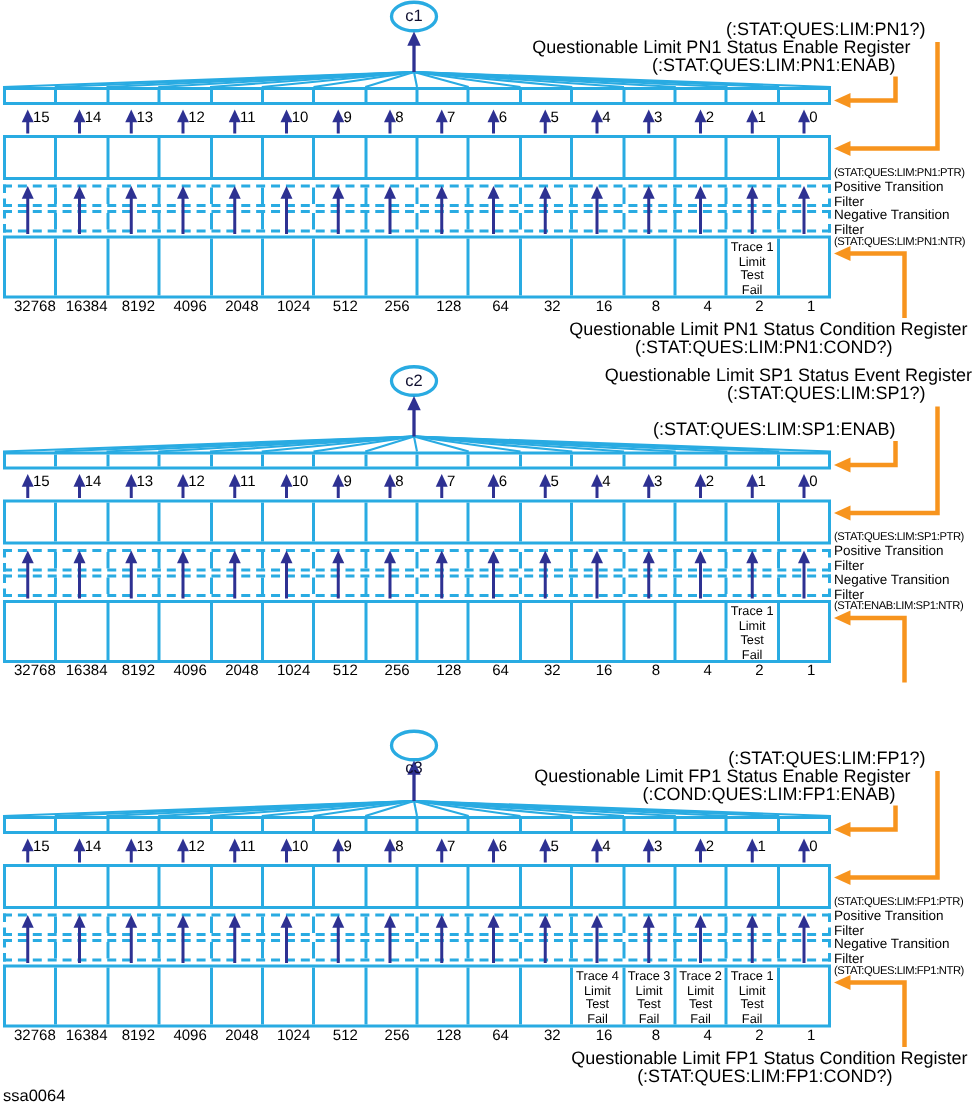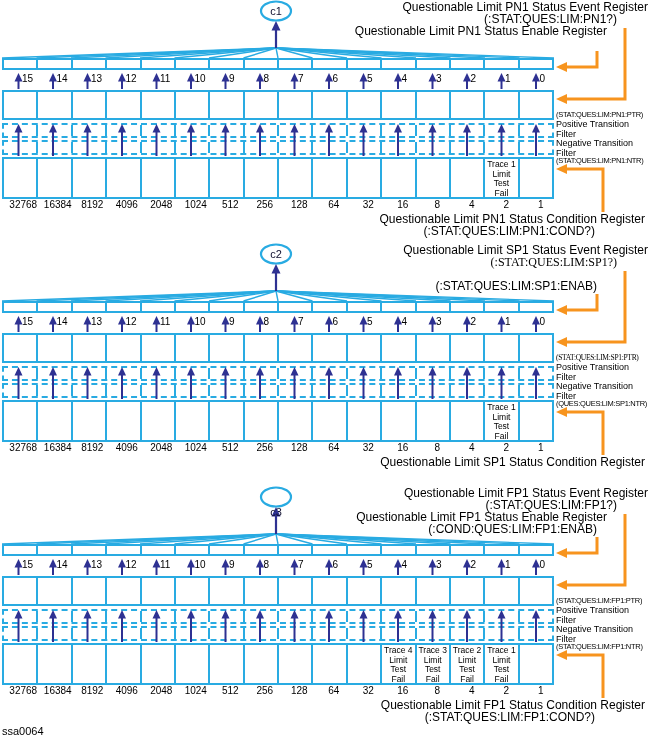--- a/index.html
+++ b/index.html
@@ -156,23 +156,23 @@
       <div class="lbl bitnum" style="left: 401.5px; top: 74px;">4</div>
       <div class="lbl val" style="left: 385.5px; top: 200px; width: 34.5px;">16</div>
       <div class="lbl bitnum" style="left: 436px; top: 74px;">3</div>
       <div class="lbl val" style="left: 420px; top: 200px; width: 34.5px;">8</div>
       <div class="lbl bitnum" style="left: 470.5px; top: 74px;">2</div>
       <div class="lbl val" style="left: 454.5px; top: 200px; width: 34.5px;">4</div>
       <div class="lbl bitnum" style="left: 505px; top: 74px;">1</div>
       <div class="lbl val" style="left: 489px; top: 200px; width: 34.5px;">2</div>
       <div class="lbl bitnum" style="left: 539.5px; top: 74px;">0</div>
       <div class="lbl val" style="left: 523.5px; top: 200px; width: 34.5px;">1</div>
-      <div class="lbl big right" style="top: 1px; right: 2px;">Questionable Limit PN1 Status Event Register</div>
       <div class="lbl big right" style="top: 13px; right: 33px;">(:STAT:QUES:LIM:PN1?)</div>
       <div class="lbl big right" style="top: 25px; right: 43px;">Questionable Limit PN1 Status Enable Register</div>
+      <div class="lbl big right" style="top: 37px; right: 53px;">(:STAT:QUES:LIM:PN1:ENAB)</div>
       <div class="lbl big right" style="top: 213px; right: 5px;">Questionable Limit PN1 Status Condition Register</div>
       <div class="lbl big right" style="top: 225px; right: 55px;">(:STAT:QUES:LIM:PN1:COND?)</div>
       <div class="lbl cmd" style="left: 556px; top: 111px;">(STAT:QUES:LIM:PN1:PTR)</div>
       <div class="lbl side" style="left: 556px; top: 120px;">Positive Transition</div>
       <div class="lbl side" style="left: 556px; top: 129.5px;">Filter</div>
       <div class="lbl side" style="left: 556px; top: 139px;">Negative Transition</div>
       <div class="lbl side" style="left: 556px; top: 148.5px;">Filter</div>
       <div class="lbl cmd" style="left: 556px; top: 157px;">(STAT:QUES:LIM:PN1:NTR)</div>
       <div class="lbl ovaltext" style="left: 256px; top: 5.5px; width: 40px;">c1</div>
       <svg width="650" height="243" viewBox="0 0 650 243" class="overlay">
@@ -390,29 +390,28 @@
       <div class="lbl val" style="left: 385.5px; top: 200px; width: 34.5px;">16</div>
       <div class="lbl bitnum" style="left: 436px; top: 74px;">3</div>
       <div class="lbl val" style="left: 420px; top: 200px; width: 34.5px;">8</div>
       <div class="lbl bitnum" style="left: 470.5px; top: 74px;">2</div>
       <div class="lbl val" style="left: 454.5px; top: 200px; width: 34.5px;">4</div>
       <div class="lbl bitnum" style="left: 505px; top: 74px;">1</div>
       <div class="lbl val" style="left: 489px; top: 200px; width: 34.5px;">2</div>
       <div class="lbl bitnum" style="left: 539.5px; top: 74px;">0</div>
       <div class="lbl val" style="left: 523.5px; top: 200px; width: 34.5px;">1</div>
       <div class="lbl big right" style="top: 1px; right: 2px;">Questionable Limit SP1 Status Event Register</div>
-      <div class="lbl big right" style="top: 13px; right: 33px; font-family: Liberation Serif, serif;">(:STAT:QUES:LIM:SP1?)</div>
+      <div class="lbl big right" style="top: 13px; right: 33px;">(:STAT:QUES:LIM:SP1?)</div>
       <div class="lbl big right" style="top: 37px; right: 53px;">(:STAT:QUES:LIM:SP1:ENAB)</div>
-      <div class="lbl big right" style="top: 213px; right: 5px;">Questionable Limit SP1 Status Condition Register</div>
-      <div class="lbl cmd" style="left: 556px; top: 111px; font-family: Liberation Serif, serif;">(STAT:QUES:LIM:SP1:PTR)</div>
+      <div class="lbl cmd" style="left: 556px; top: 111px;">(STAT:QUES:LIM:SP1:PTR)</div>
       <div class="lbl side" style="left: 556px; top: 120px;">Positive Transition</div>
       <div class="lbl side" style="left: 556px; top: 129.5px;">Filter</div>
       <div class="lbl side" style="left: 556px; top: 139px;">Negative Transition</div>
       <div class="lbl side" style="left: 556px; top: 148.5px;">Filter</div>
-      <div class="lbl cmd" style="left: 556px; top: 157px;">(QUES:QUES:LIM:SP1:NTR)</div>
+      <div class="lbl cmd" style="left: 556px; top: 157px;">(STAT:ENAB:LIM:SP1:NTR)</div>
       <div class="lbl ovaltext" style="left: 256px; top: 5.5px; width: 40px;">c2</div>
       <svg width="650" height="243" viewBox="0 0 650 243" class="overlay">
         <line x1="276" y1="48" x2="2" y2="58" stroke="#29ABE2" stroke-width="1.4"></line>
         <line x1="276" y1="48" x2="36.5" y2="58" stroke="#29ABE2" stroke-width="1.4"></line>
         <line x1="276" y1="48" x2="71" y2="58" stroke="#29ABE2" stroke-width="1.4"></line>
         <line x1="276" y1="48" x2="105.5" y2="58" stroke="#29ABE2" stroke-width="1.4"></line>
         <line x1="276" y1="48" x2="140" y2="58" stroke="#29ABE2" stroke-width="1.4"></line>
         <line x1="276" y1="48" x2="174.5" y2="58" stroke="#29ABE2" stroke-width="1.4"></line>
         <line x1="276" y1="48" x2="209" y2="58" stroke="#29ABE2" stroke-width="1.4"></line>
         <line x1="276" y1="48" x2="243.5" y2="58" stroke="#29ABE2" stroke-width="1.4"></line>
@@ -636,21 +635,20 @@
       <div class="lbl bitnum" style="left: 401.5px; top: 74px;">4</div>
       <div class="lbl val" style="left: 385.5px; top: 200px; width: 34.5px;">16</div>
       <div class="lbl bitnum" style="left: 436px; top: 74px;">3</div>
       <div class="lbl val" style="left: 420px; top: 200px; width: 34.5px;">8</div>
       <div class="lbl bitnum" style="left: 470.5px; top: 74px;">2</div>
       <div class="lbl val" style="left: 454.5px; top: 200px; width: 34.5px;">4</div>
       <div class="lbl bitnum" style="left: 505px; top: 74px;">1</div>
       <div class="lbl val" style="left: 489px; top: 200px; width: 34.5px;">2</div>
       <div class="lbl bitnum" style="left: 539.5px; top: 74px;">0</div>
       <div class="lbl val" style="left: 523.5px; top: 200px; width: 34.5px;">1</div>
-      <div class="lbl big right" style="top: 1px; right: 2px;">Questionable Limit FP1 Status Event Register</div>
       <div class="lbl big right" style="top: 13px; right: 33px;">(:STAT:QUES:LIM:FP1?)</div>
       <div class="lbl big right" style="top: 25px; right: 43px; margin-left: 36px;">Questionable Limit FP1 Status Enable Register</div>
       <div class="lbl big right" style="top: 37px; right: 53px;">(:COND:QUES:LIM:FP1:ENAB)</div>
       <div class="lbl big right" style="top: 213px; right: 5px;">Questionable Limit FP1 Status Condition Register</div>
       <div class="lbl big right" style="top: 225px; right: 55px;">(:STAT:QUES:LIM:FP1:COND?)</div>
       <div class="lbl cmd" style="left: 556px; top: 111px;">(STAT:QUES:LIM:FP1:PTR)</div>
       <div class="lbl side" style="left: 556px; top: 120px;">Positive Transition</div>
       <div class="lbl side" style="left: 556px; top: 129.5px;">Filter</div>
       <div class="lbl side" style="left: 556px; top: 139px;">Negative Transition</div>
       <div class="lbl side" style="left: 556px; top: 148.5px;">Filter</div>

